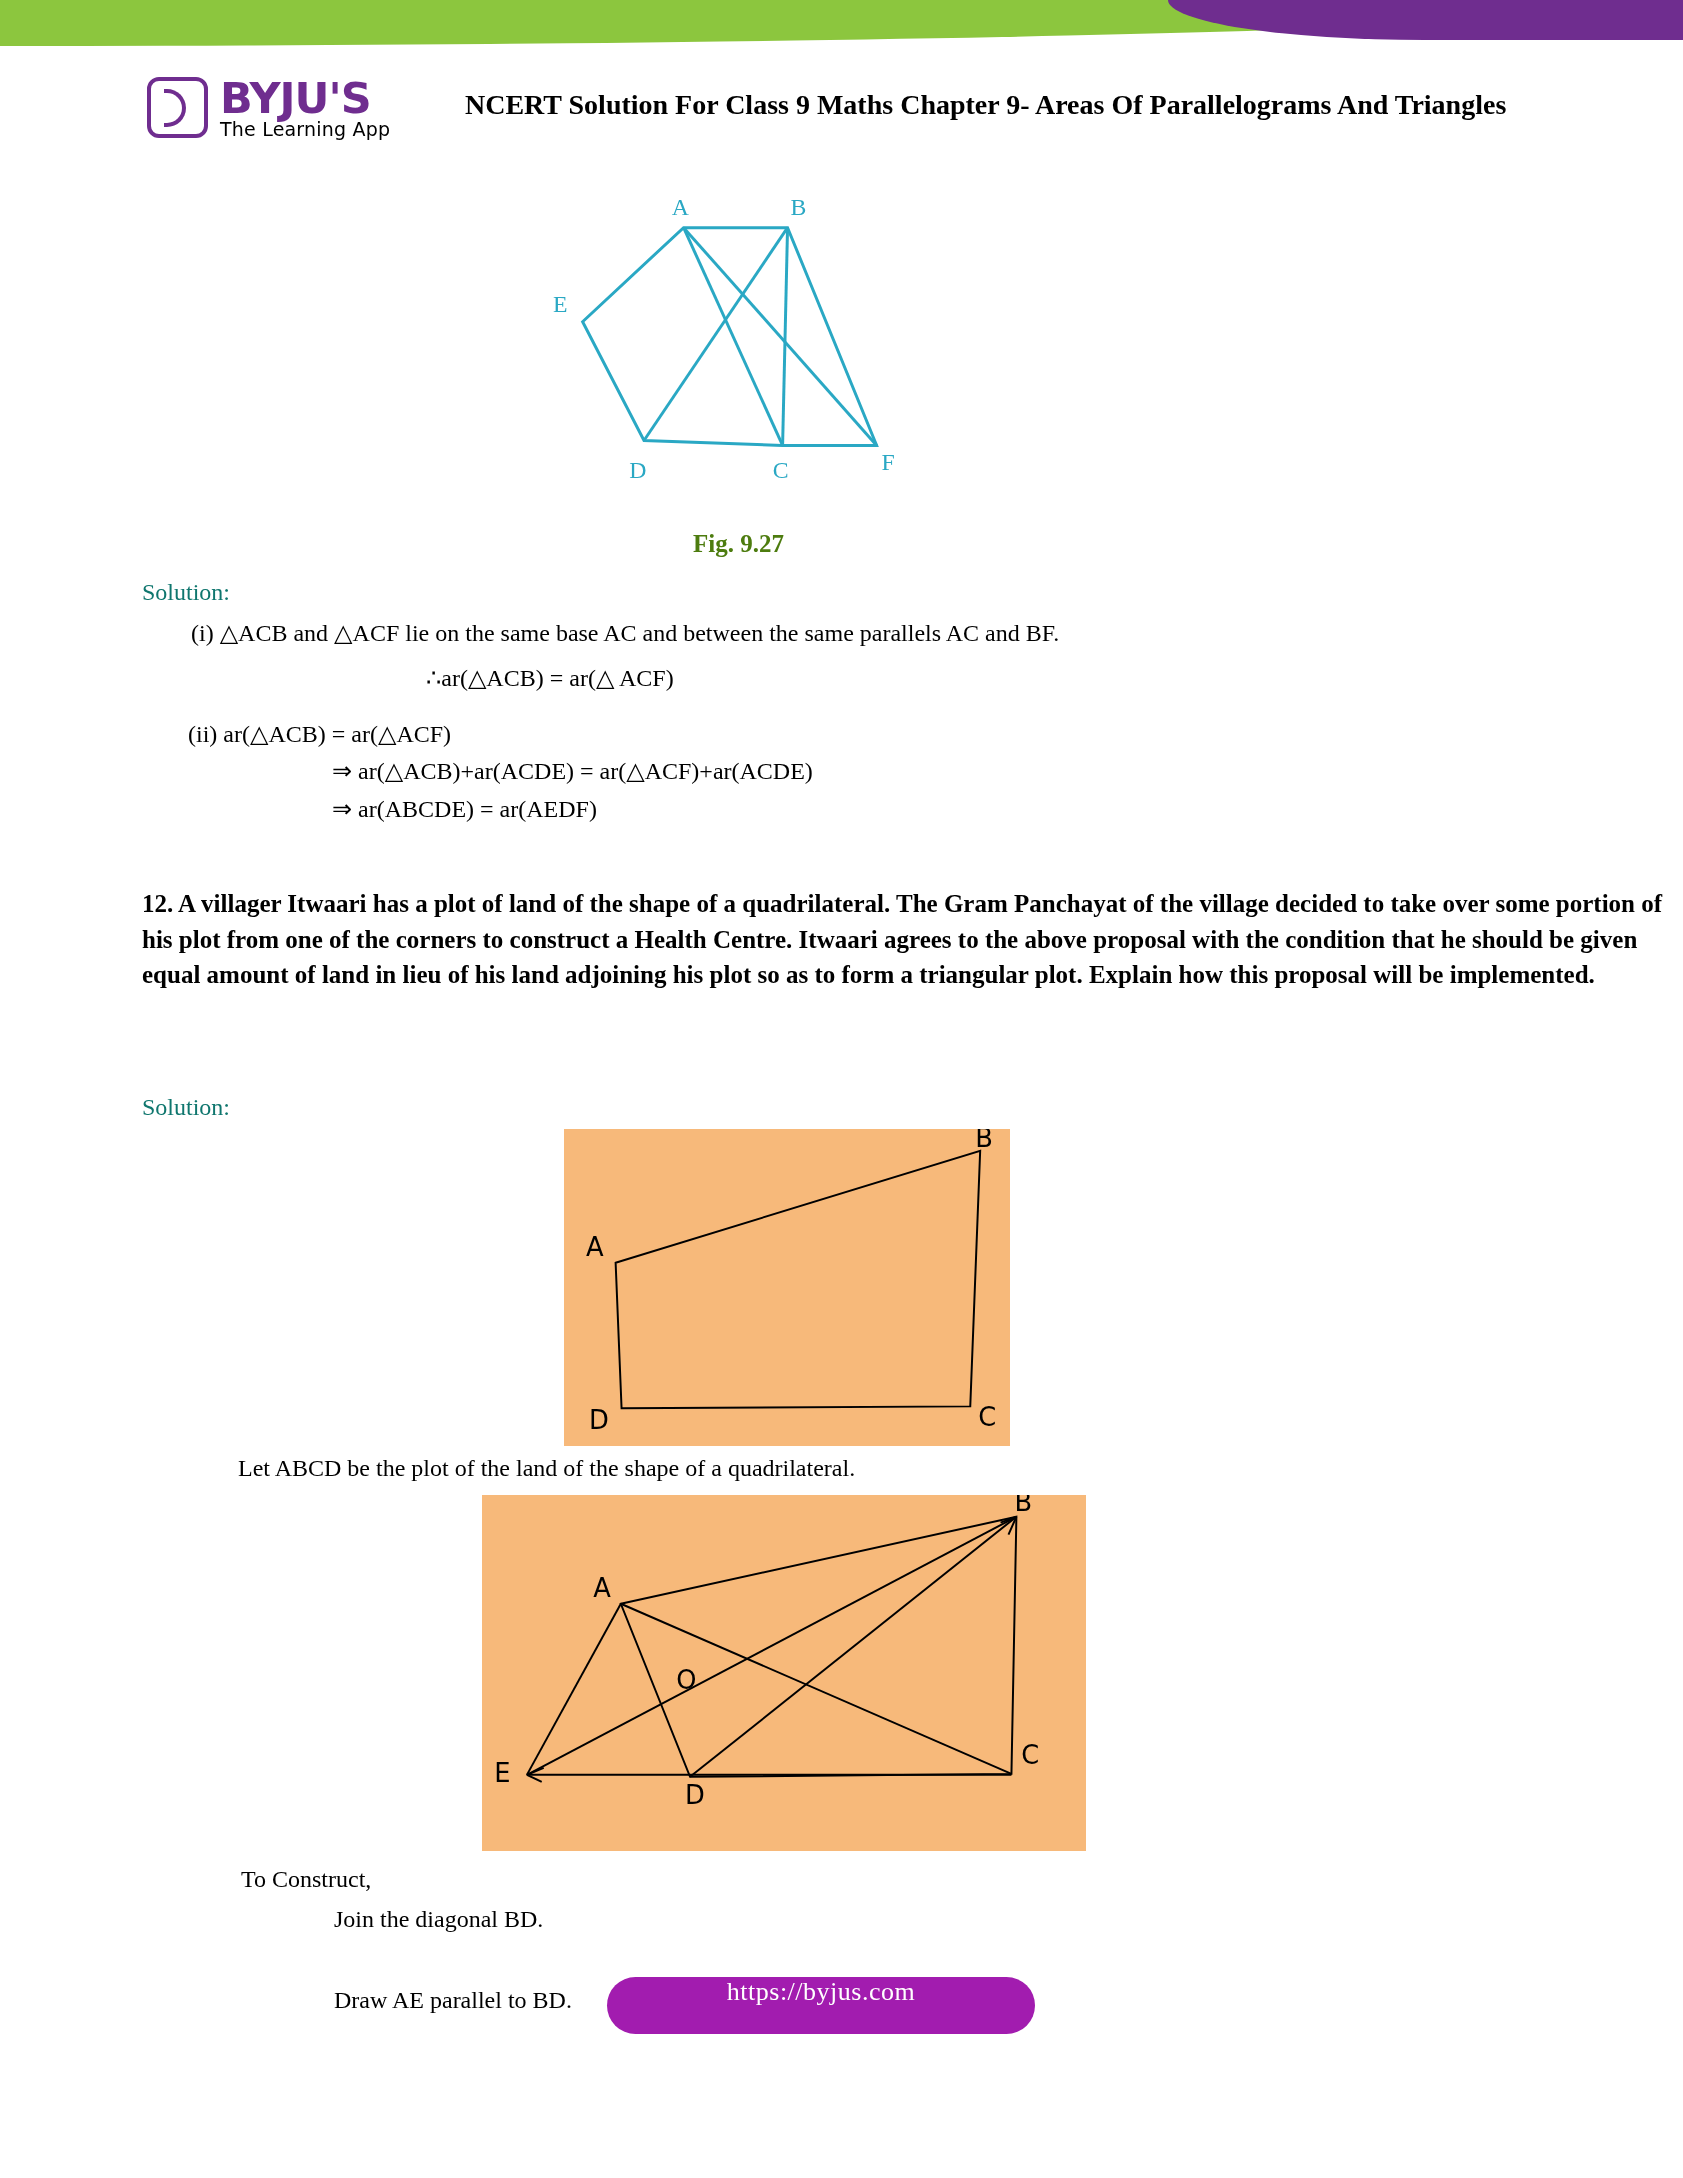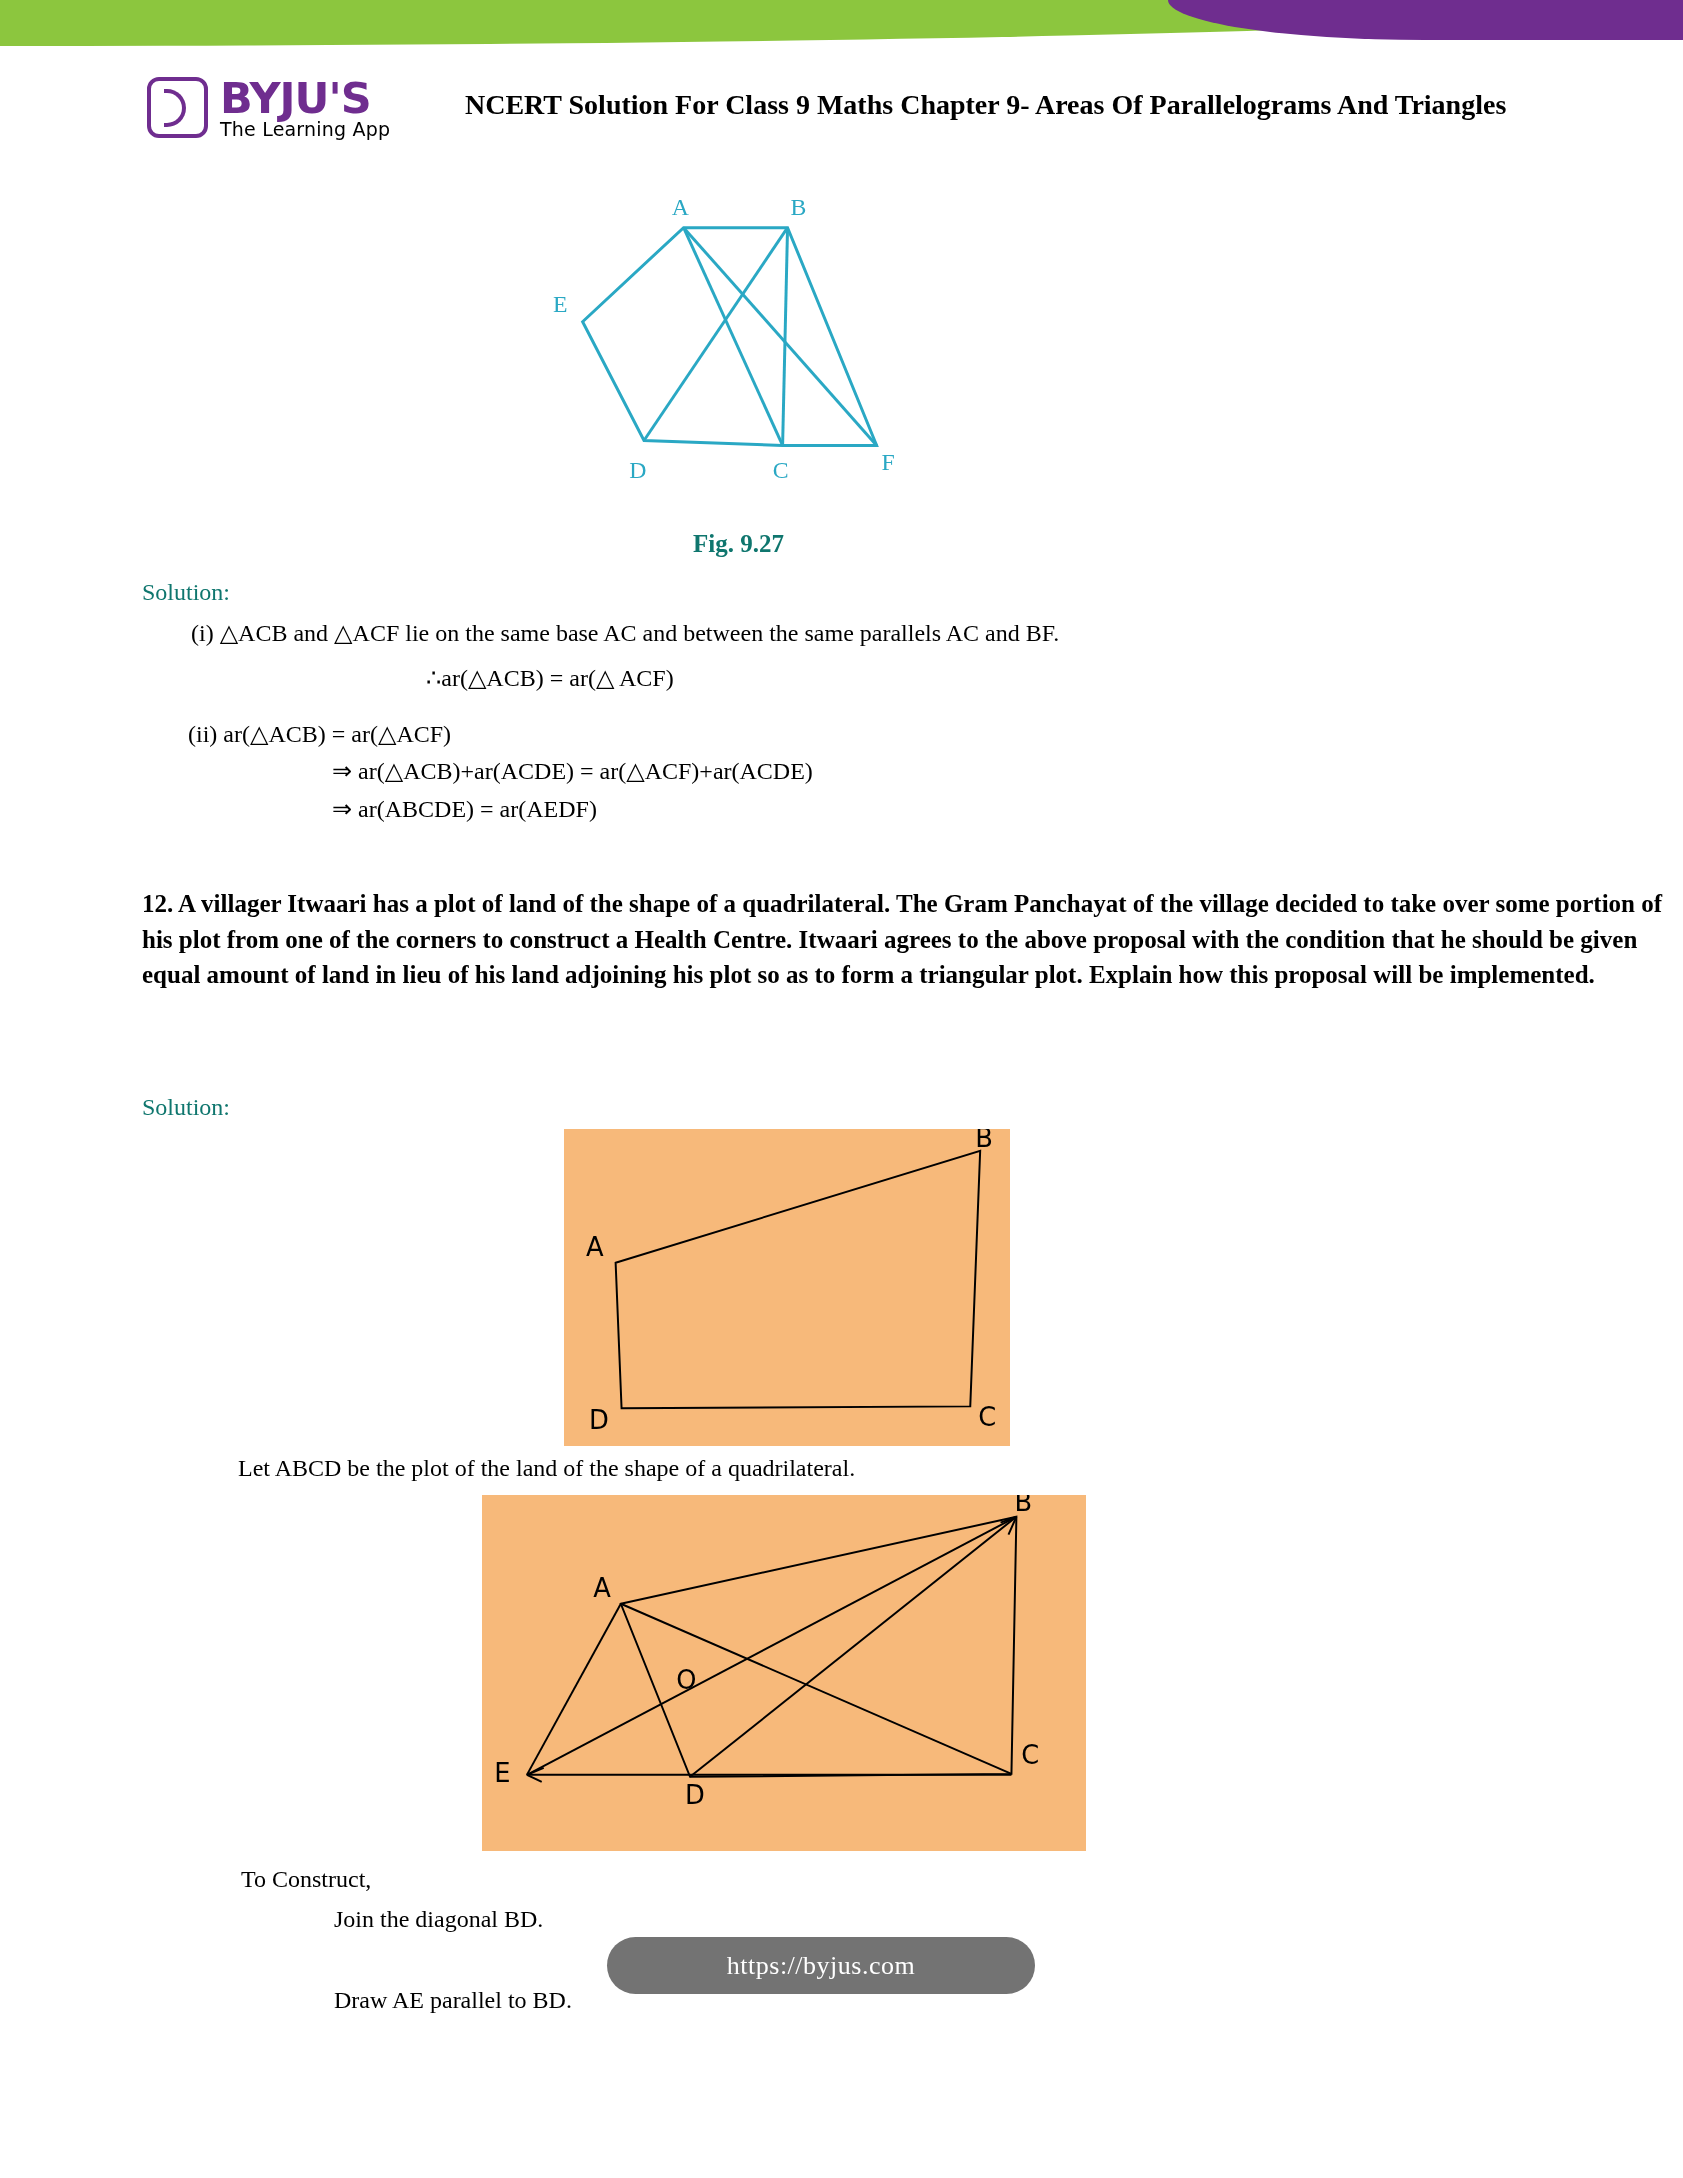--- a/index.html
+++ b/index.html
@@ -96,21 +96,21 @@
     position: absolute;
     left: 535px; top: 193px;
     width: 515px; height: 297px;
   }
   .fig1-caption {
     position: absolute;
     left: 693px; top: 530px;
     font-family: "Liberation Serif", serif;
     font-weight: bold;
     font-size: 25px;
-    color: #0f766e;
+    color: #4d7c0f;
   }
 
   
   .solution-label {
     position: absolute;
     font-family: "Liberation Serif", serif;
     font-size: 24px;
     color: #0f766e;
   }
   .body-text {
@@ -142,26 +142,26 @@
   .fig-cap {
     position: absolute;
     font-family: "Liberation Serif", serif;
     font-size: 24px;
     color: #000;
   }
 
   
   .footer-pill {
     position: absolute;
-    left: 607px; top: 1937px;
+    left: 607px; top: 1977px;
     width: 428px; height: 57px;
-    background: #737373;
+    background: #a21caf;
     border-radius: 29px;
     display: flex;
-    align-items: center;
+    align-items: flex-start;
     justify-content: center;
   }
   .footer-pill span {
     color: #fff;
     font-family: "Liberation Serif", serif;
     font-size: 26px;
     letter-spacing: 0.5px;
   }
 
   svg { display: block; }

